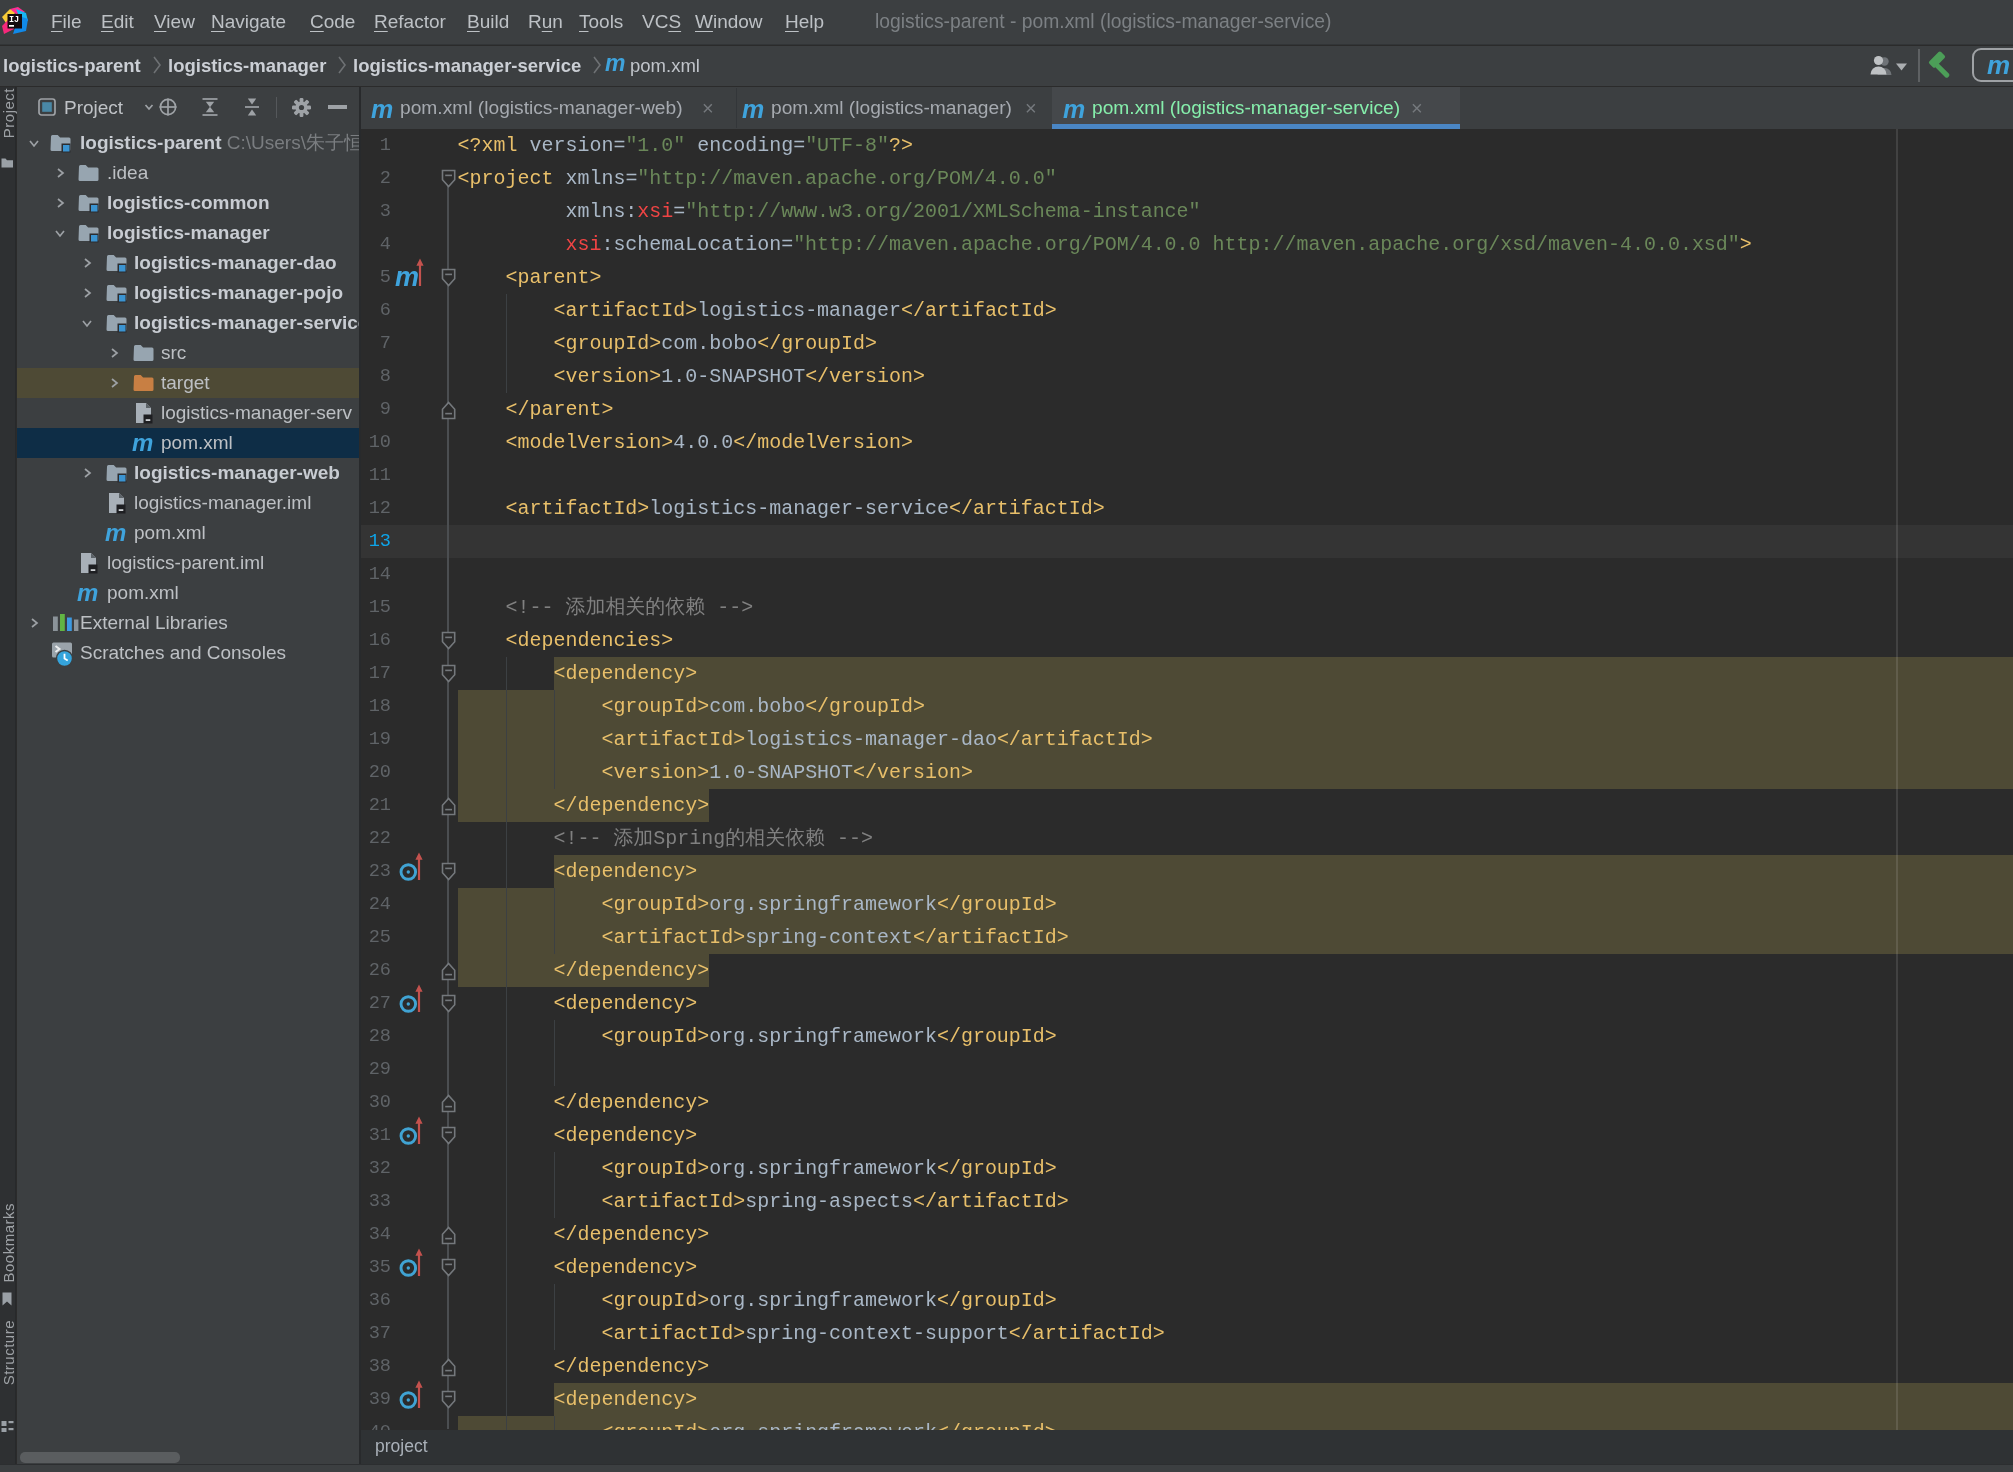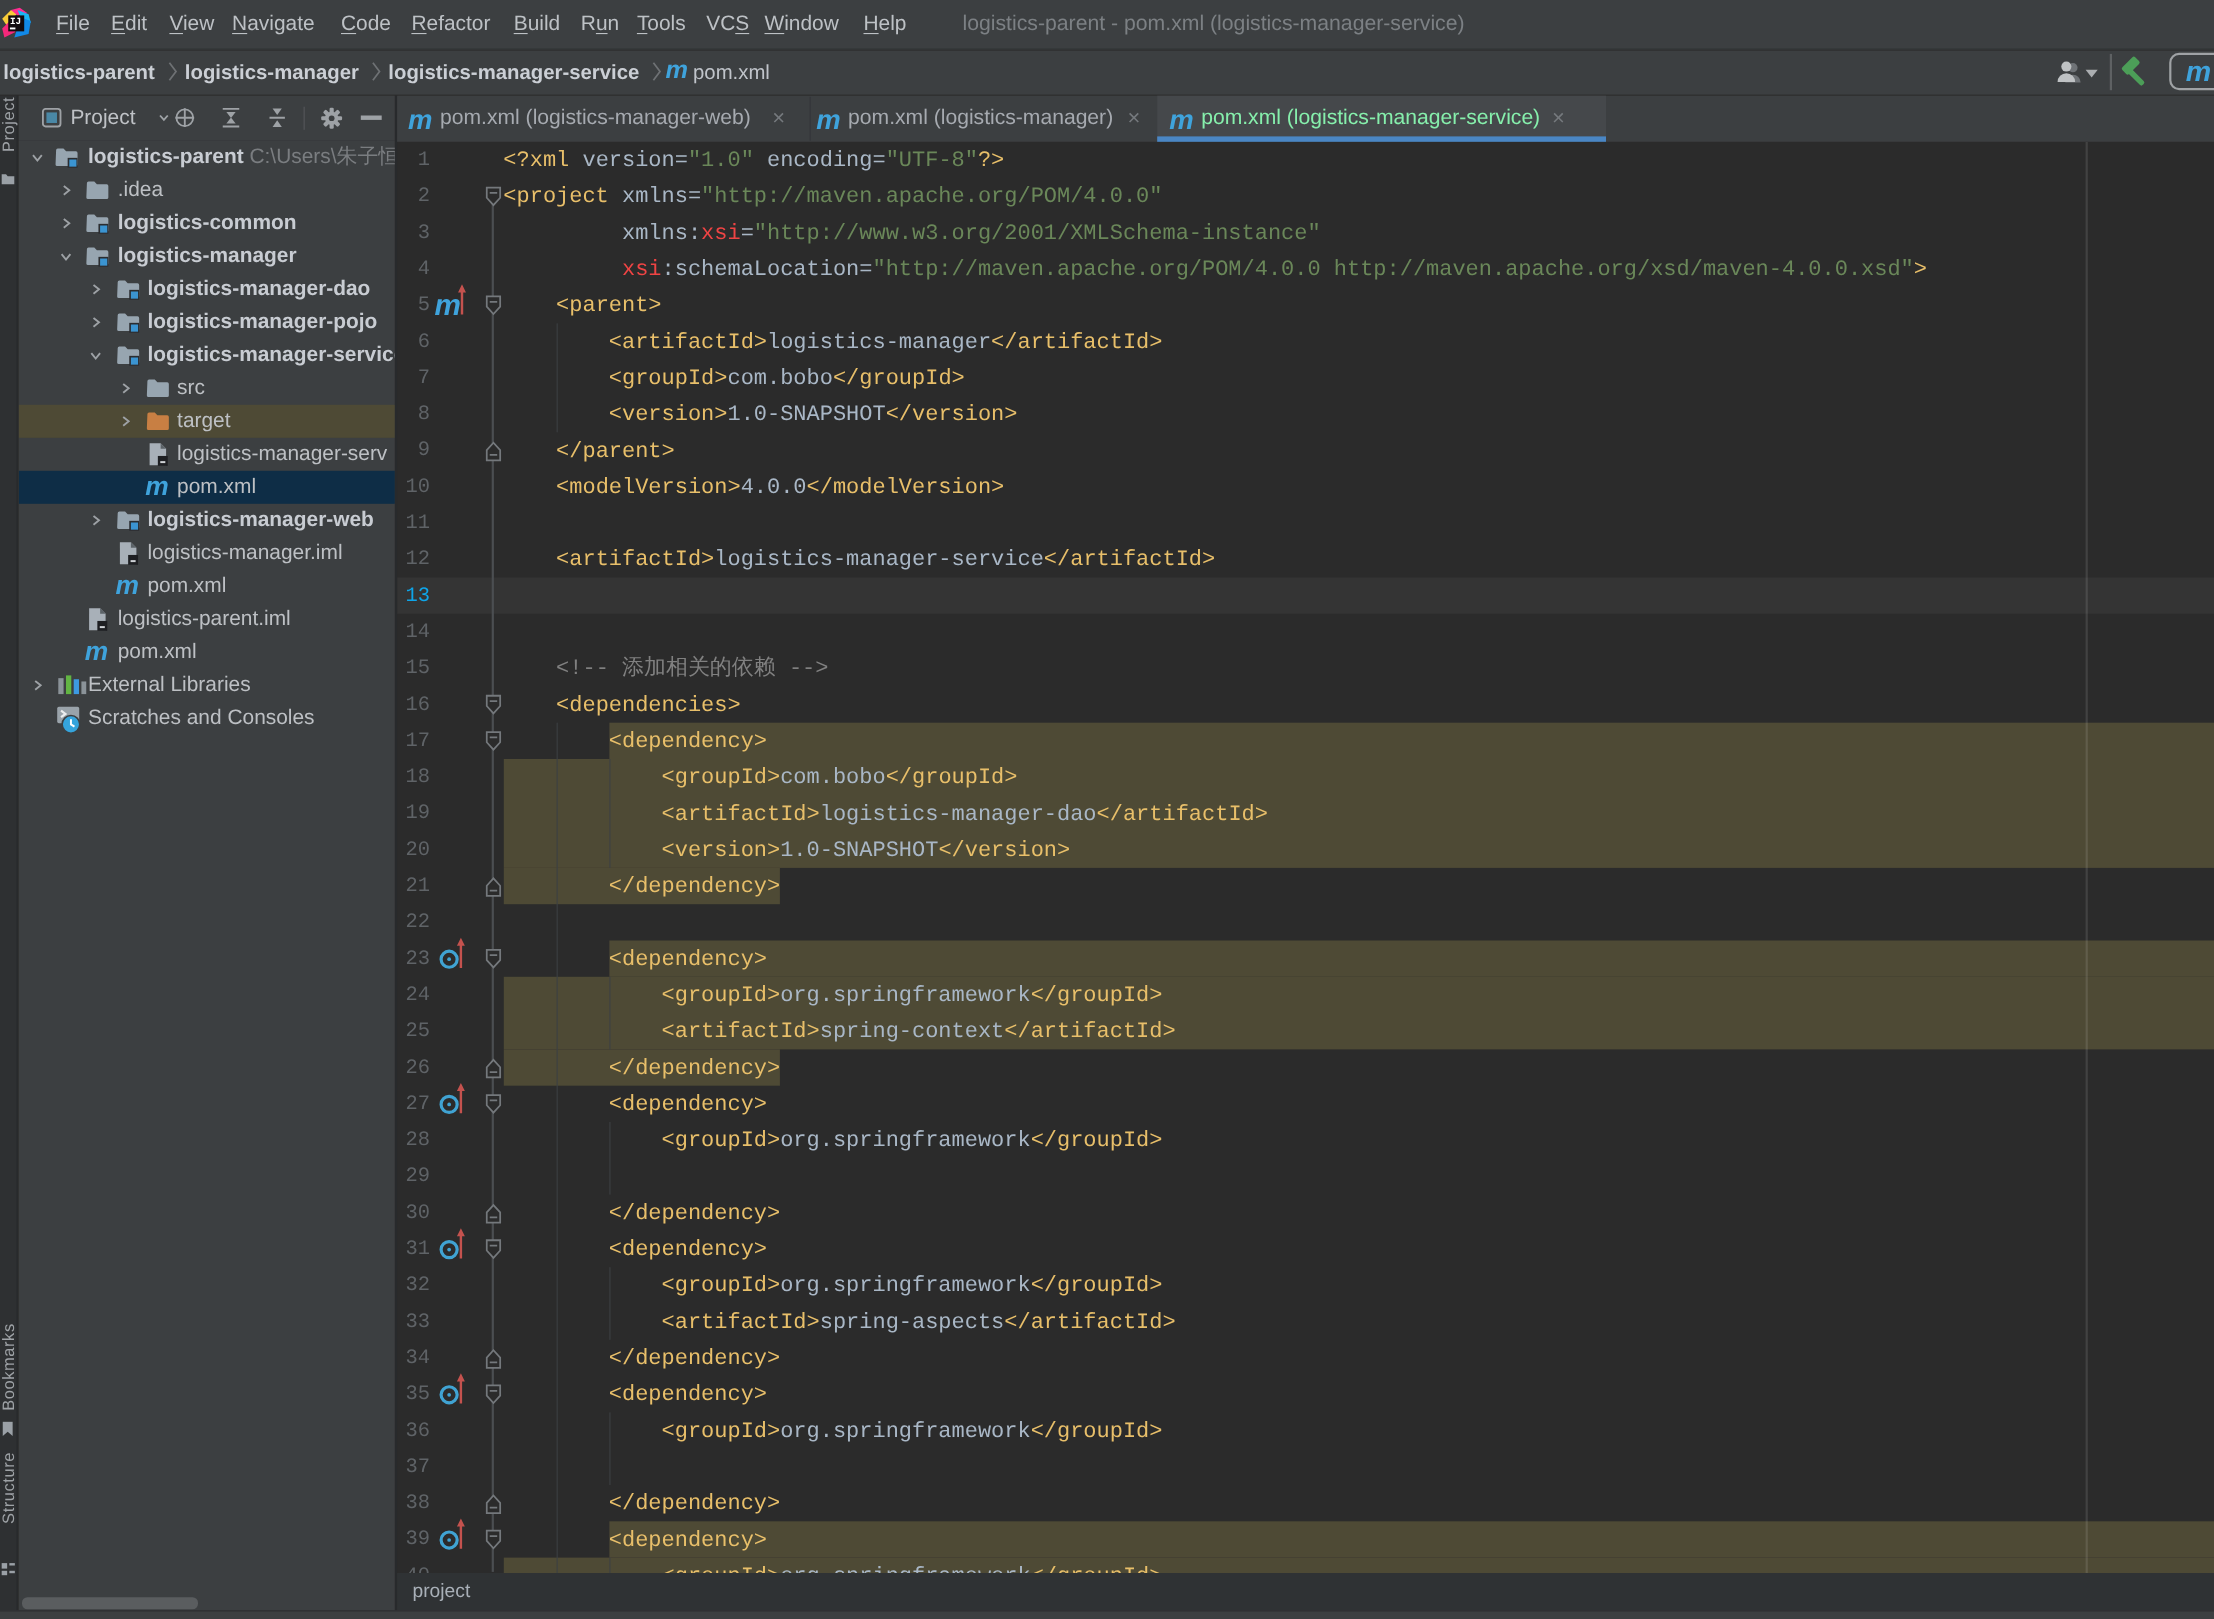--- a/index.html
+++ b/index.html
@@ -501,32 +501,34 @@
     <div class="ln" style="top:363.0px">    <i class="t">&lt;artifactId&gt;</i><i class="c">logistics-manager-service</i><i class="t">&lt;/artifactId&gt;</i></div>
     <div class="ln" style="top:396.0px"></div>
     <div class="ln" style="top:429.0px"></div>
     <div class="ln" style="top:462.0px">    <i class="m">&lt;!-- 添加相关的依赖 --&gt;</i></div>
     <div class="ln" style="top:495.0px">    <i class="t">&lt;dependencies&gt;</i></div>
     <div class="ln" style="top:528.0px">        <i class="t">&lt;dependency&gt;</i></div>
     <div class="ln" style="top:561.0px">            <i class="t">&lt;groupId&gt;</i><i class="c">com.bobo</i><i class="t">&lt;/groupId&gt;</i></div>
     <div class="ln" style="top:594.0px">            <i class="t">&lt;artifactId&gt;</i><i class="c">logistics-manager-dao</i><i class="t">&lt;/artifactId&gt;</i></div>
     <div class="ln" style="top:627.0px">            <i class="t">&lt;version&gt;</i><i class="c">1.0-SNAPSHOT</i><i class="t">&lt;/version&gt;</i></div>
     <div class="ln" style="top:660.0px">        <i class="t">&lt;/dependency&gt;</i></div>
+    <div class="ln" style="top:693.0px">        <i class="m">&lt;!-- 添加Spring的相关依赖 --&gt;</i></div>
     <div class="ln" style="top:726.0px">        <i class="t">&lt;dependency&gt;</i></div>
     <div class="ln" style="top:759.0px">            <i class="t">&lt;groupId&gt;</i><i class="c">org.springframework</i><i class="t">&lt;/groupId&gt;</i></div>
     <div class="ln" style="top:792.0px">            <i class="t">&lt;artifactId&gt;</i><i class="c">spring-context</i><i class="t">&lt;/artifactId&gt;</i></div>
     <div class="ln" style="top:825.0px">        <i class="t">&lt;/dependency&gt;</i></div>
     <div class="ln" style="top:858.0px">        <i class="t">&lt;dependency&gt;</i></div>
     <div class="ln" style="top:891.0px">            <i class="t">&lt;groupId&gt;</i><i class="c">org.springframework</i><i class="t">&lt;/groupId&gt;</i></div>
     <div class="ln" style="top:957.0px">        <i class="t">&lt;/dependency&gt;</i></div>
     <div class="ln" style="top:990.0px">        <i class="t">&lt;dependency&gt;</i></div>
     <div class="ln" style="top:1023.0px">            <i class="t">&lt;groupId&gt;</i><i class="c">org.springframework</i><i class="t">&lt;/groupId&gt;</i></div>
     <div class="ln" style="top:1056.0px">            <i class="t">&lt;artifactId&gt;</i><i class="c">spring-aspects</i><i class="t">&lt;/artifactId&gt;</i></div>
     <div class="ln" style="top:1089.0px">        <i class="t">&lt;/dependency&gt;</i></div>
     <div class="ln" style="top:1122.0px">        <i class="t">&lt;dependency&gt;</i></div>
     <div class="ln" style="top:1155.0px">            <i class="t">&lt;groupId&gt;</i><i class="c">org.springframework</i><i class="t">&lt;/groupId&gt;</i></div>
+    <div class="ln" style="top:1188.0px">            <i class="t">&lt;artifactId&gt;</i><i class="c">spring-context-support</i><i class="t">&lt;/artifactId&gt;</i></div>
     <div class="ln" style="top:1221.0px">        <i class="t">&lt;/dependency&gt;</i></div>
     <div class="ln" style="top:1254.0px">        <i class="t">&lt;dependency&gt;</i></div>
     <div class="ln" style="top:1287.0px">            <i class="t">&lt;groupId&gt;</i><i class="c">org.springframework</i><i class="t">&lt;/groupId&gt;</i></div>
 </div>
 <div id="edbars">
     <div class="t">project</div>
   </div>
 <div id="statusbar"></div>
 </body></html>

